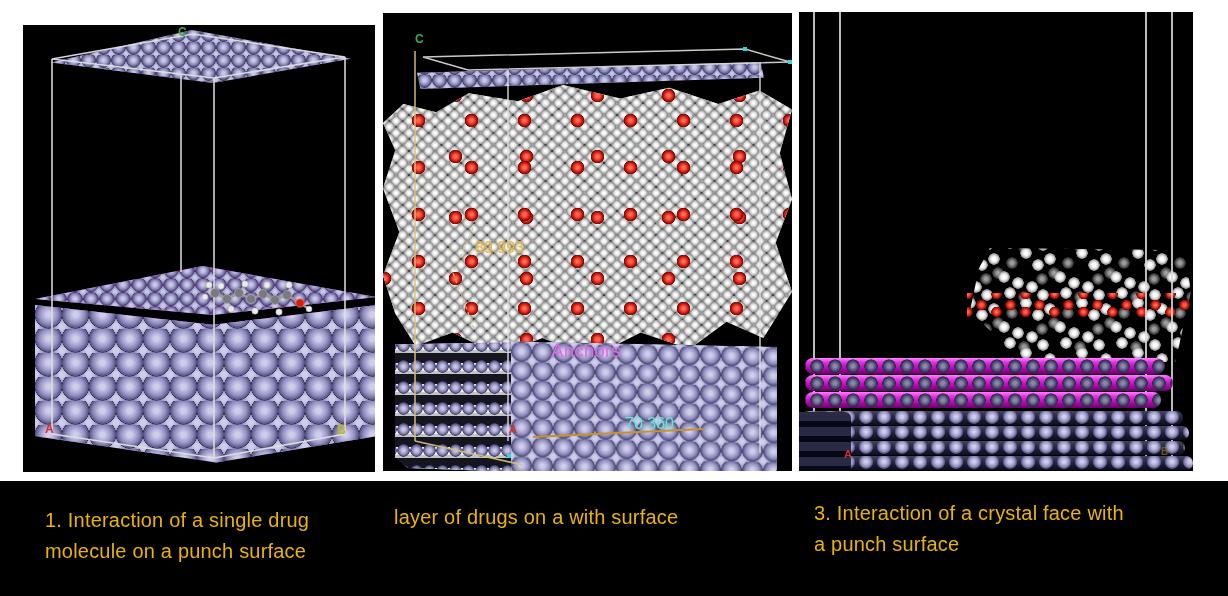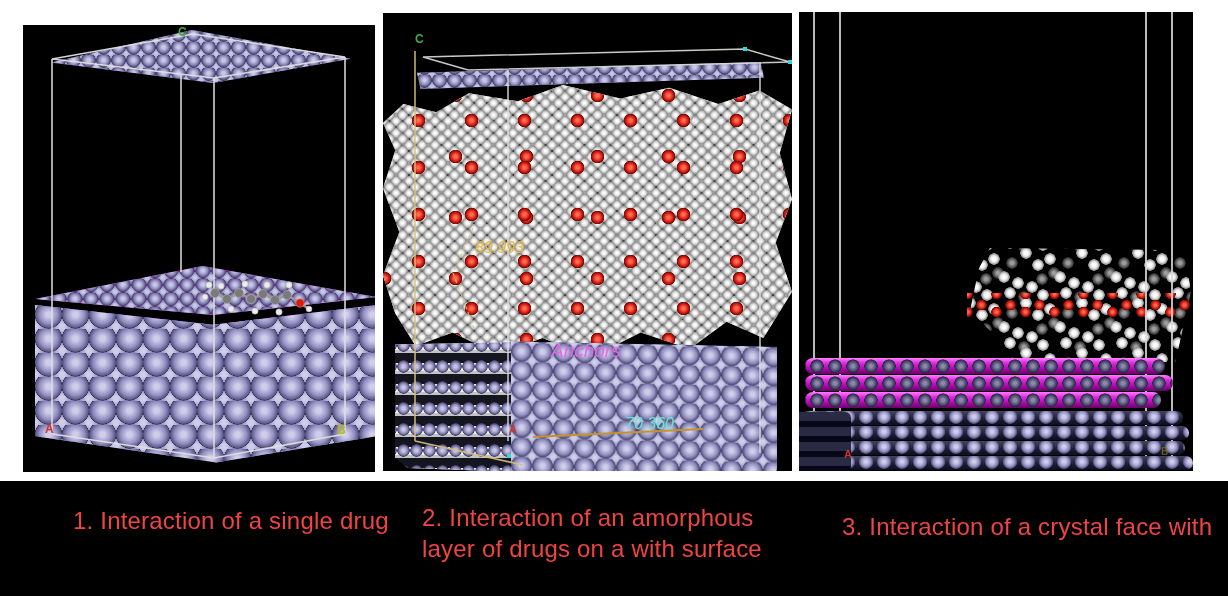--- a/index.html
+++ b/index.html
@@ -5,24 +5,24 @@
   html,body{margin:0;padding:0;}
   body{
     width:1228px;height:596px;position:relative;background:#ffffff;
     font-family:"Liberation Sans", sans-serif;overflow:hidden;
   }
   .panel{position:absolute;background:#000;overflow:hidden;}
   #panel1{left:23px;top:25px;width:352px;height:447px;}
   #panel2{left:383px;top:13px;width:409px;height:458px;}
   #panel3{left:799px;top:12px;width:394px;height:459px;}
   #caption-bar{position:absolute;left:0;top:481px;width:1228px;height:115px;background:#000;}
-  .caption{position:absolute;color:#ef4444;font-size:24px;line-height:31px;letter-spacing:.2px;margin-left:28px;}
+  .caption{position:absolute;color:#eab308;font-size:20px;line-height:31px;letter-spacing:.2px;}
   #cap1{left:45px;top:24px;width:330px;}
   #cap2{left:394px;top:21px;width:400px;}
-  #cap3{left:814px;top:30px;width:390px;}
+  #cap3{left:814px;top:17px;width:390px;}
 
   .abs{position:absolute;}
   .axis-label{position:absolute;font-weight:bold;font-size:12px;line-height:12px;}
 
   
   .lav-dots-sm{ 
     background-image:
       radial-gradient(circle at 50% 40%, #c9c7e6 0 1.5px, #8d8bbc 4.5px, #46446c 7px, transparent 7.5px),
       radial-gradient(circle at 50% 40%, #c9c7e6 0 1.5px, #8d8bbc 4.5px, #46446c 7px, transparent 7.5px);
     background-size:15px 13px,15px 13px;
@@ -70,21 +70,21 @@
     background-size:13px 21px,auto;background-position:2px 14px,0 0;}
   .p2-grid{left:128px;top:331px;width:266px;height:131px;transform:skewY(1.2deg);
     background-color:#11111f;border-radius:0 0 10px 4px;
     background-image:
       radial-gradient(circle at 50% 42%, #cfcdea 0 2px, #908ebf 7px, #4e4c74 10px, transparent 10.5px),
       radial-gradient(circle at 50% 42%, #cfcdea 0 2px, #908ebf 7px, #4e4c74 10px, transparent 10.5px),
       repeating-linear-gradient(180deg, #ececec 0 3px, transparent 3px 19px),
       repeating-linear-gradient(100deg, #d8d8d8 0 2px, transparent 2px 20px);
     background-size:21px 19px,21px 19px,auto,auto;
     background-position:0 2px,10.5px 11.5px,0 0,0 0;}
-  .p2-ann{position:absolute;font-size:16px;font-style:italic;}
+  .p2-ann{position:absolute;font-size:16px;}
 
   
   .p3-crystal{left:171px;top:236px;width:221px;height:114px;
     clip-path:polygon(9% 0,97% 2%,100% 38%,93% 100%,20% 100%,12% 78%,0 55%,4% 18%);
     background-image:
       radial-gradient(circle, #ffffff 0 1.5px, #e0e0e0 3.5px, #8e8e8e 5.5px, transparent 6px),
       radial-gradient(circle, #ffffff 0 1.5px, #e0e0e0 3.5px, #8e8e8e 5.5px, transparent 6px),
       radial-gradient(circle, #ffffff 0 1.5px, #e0e0e0 3.5px, #8e8e8e 5.5px, transparent 6px),
       radial-gradient(circle, #ffffff 0 1.5px, #e0e0e0 3.5px, #8e8e8e 5.5px, transparent 6px),
       radial-gradient(circle, #ffffff 0 1.5px, #e0e0e0 3.5px, #8e8e8e 5.5px, transparent 6px),
@@ -227,21 +227,22 @@
   </div>
   <div class="abs p3-caps"></div>
 
   <span class="axis-label" style="left:45px;top:436px;color:#d03030;font-size:11px">A</span>
   <span class="axis-label" style="left:362px;top:434px;color:#7a7a20;font-size:10px;opacity:.7">B</span>
 </div>
 
 <div id="caption-bar">
   <div id="cap1" class="caption">
     <div>1. Interaction of a single drug</div>
+    <div>molecule on a punch surface</div>
   </div>
   <div id="cap2" class="caption">
-    <div>2. Interaction of an amorphous</div>
     <div>layer of drugs on a with surface</div>
   </div>
   <div id="cap3" class="caption">
     <div>3. Interaction of a crystal face with</div>
+    <div>a punch surface</div>
   </div>
 </div>
 
 </body></html>

